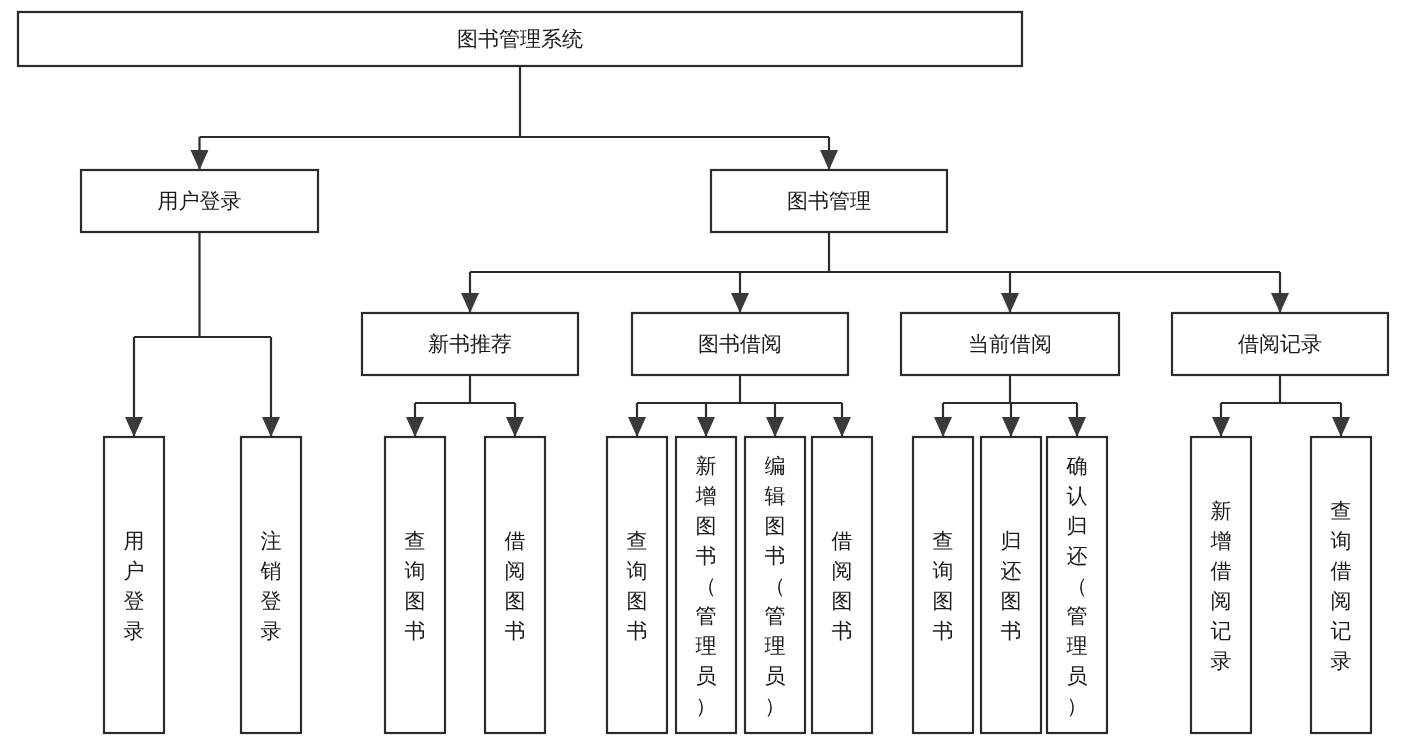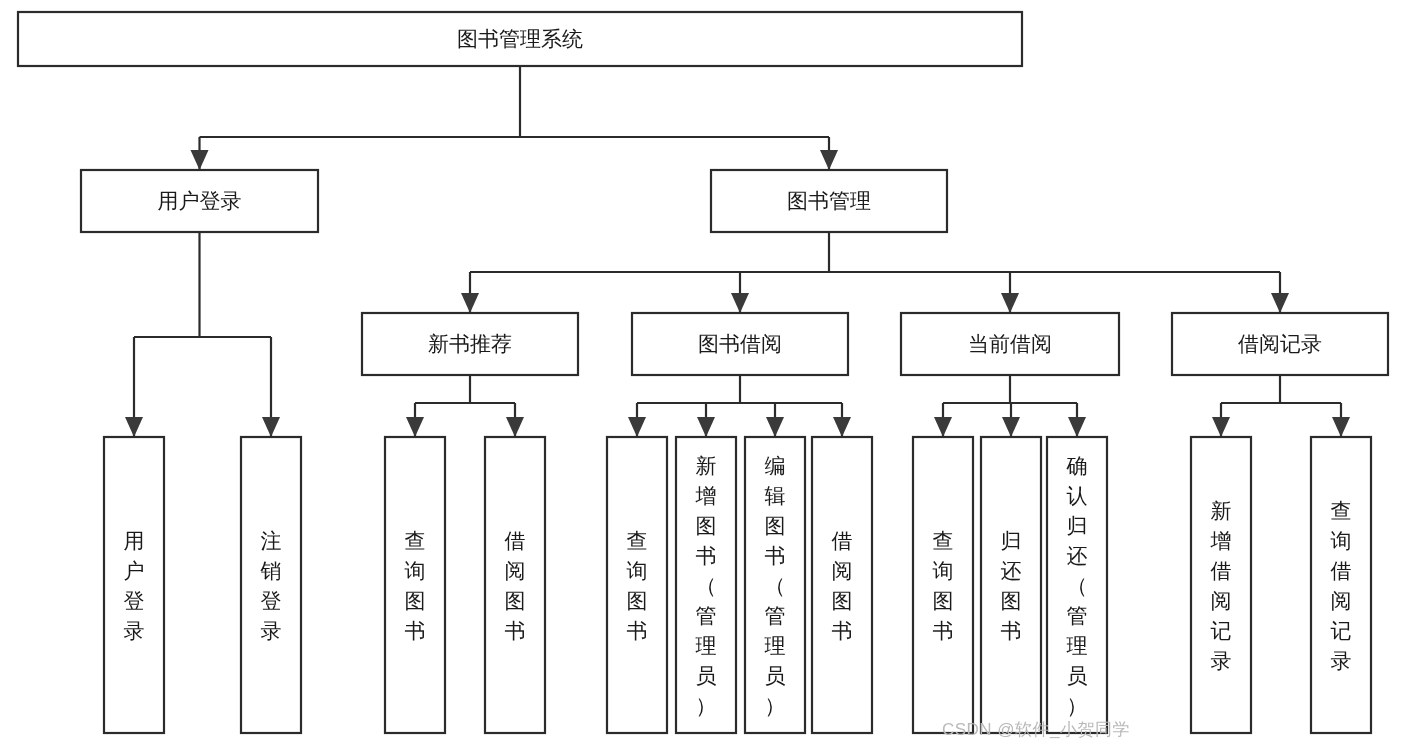--- a/index.html
+++ b/index.html
@@ -202,14 +202,13 @@
         <g>
           <rect x="1191" y="437" width="60" height="296" class="node-box"></rect>
           <text x="1221" y="518.4" class="node-label-v"><tspan x="1221" dy="0">新</tspan><tspan x="1221" dy="30">增</tspan><tspan x="1221" dy="30">借</tspan><tspan x="1221" dy="30">阅</tspan><tspan x="1221" dy="30">记</tspan><tspan x="1221" dy="30">录</tspan></text>
         </g>
         <g>
           <rect x="1311" y="437" width="60" height="296" class="node-box"></rect>
           <text x="1341" y="518.4" class="node-label-v"><tspan x="1341" dy="0">查</tspan><tspan x="1341" dy="30">询</tspan><tspan x="1341" dy="30">借</tspan><tspan x="1341" dy="30">阅</tspan><tspan x="1341" dy="30">记</tspan><tspan x="1341" dy="30">录</tspan></text>
         </g>
       </g>
   </svg>
-  <div class="watermark">CSDN @软件_小贺同学</div>
 </div>
 
 </body></html>

